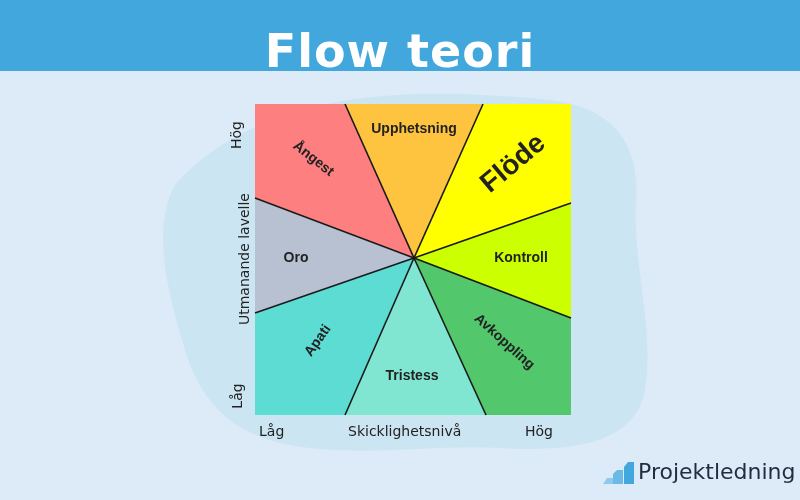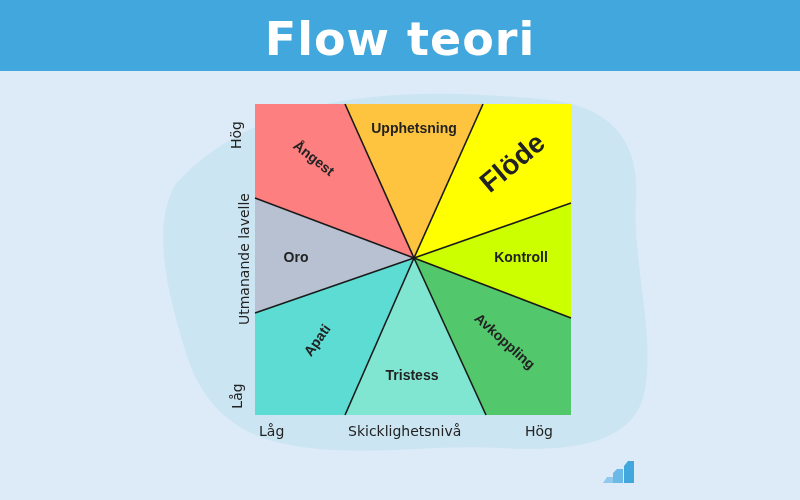--- a/index.html
+++ b/index.html
@@ -1,18 +1,18 @@
 <!DOCTYPE html>
 <html><head>
 <meta charset="utf-8">
 <style>
   html, body { margin:0; padding:0; }
   body { width:800px; height:500px; background:#dcebf7; position:relative; overflow:hidden; font-family:"DejaVu Sans", sans-serif; }
   .header { position:absolute; left:0; top:0; width:800px; height:71px; background:#42a7dc; }
-  .title { position:absolute; left:0; top:4px; width:800px; height:59px; line-height:71px; text-align:center; color:#fff; font-weight:bold; font-size:46px; letter-spacing:1px; }
+  .title { position:absolute; left:0; top:16px; width:800px; height:59px; line-height:71px; text-align:center; color:#fff; font-weight:bold; font-size:46px; letter-spacing:1px; }
   .blob { position:absolute; left:0; top:0; }
   .diagram { position:absolute; left:0; top:0; }
   .axis { position:absolute; color:#222; font-size:14px; font-family:"DejaVu Sans", sans-serif; }
   .vlabel { position:absolute; transform:rotate(-90deg); transform-origin:center center; white-space:nowrap; color:#222; font-size:14px; }
   .logo { position:absolute; left:603px; top:459px; display:flex; align-items:center; }
   .logo-text { font-size:22px; color:#1f2d3d; margin-left:3px; font-family:"DejaVu Sans", sans-serif; }
 </style>
 </head>
 <body>
 
@@ -71,13 +71,14 @@
 <div class="axis" style="left:259px; top:423px;">Låg</div>
 <div class="axis" style="left:348px; top:423px;text-align:right;">Skicklighetsnivå</div>
 <div class="axis" style="left:525px; top:423px;">Hög</div>
 
 <div class="logo">
   <svg width="32" height="24">
     <polygon points="0,24 4,18 10,18 10,24" fill="#8fcaee"></polygon>
     <polygon points="10,24 10,14 14,10 20,10 20,24" fill="#6ab9e6"></polygon>
     <polygon points="21,24 21,7 25,2 31,2 31,24" fill="#42a7dc"></polygon>
   </svg>
+  <span class="logo-text">Projektledning</span>
 </div>
 
 </body></html>

